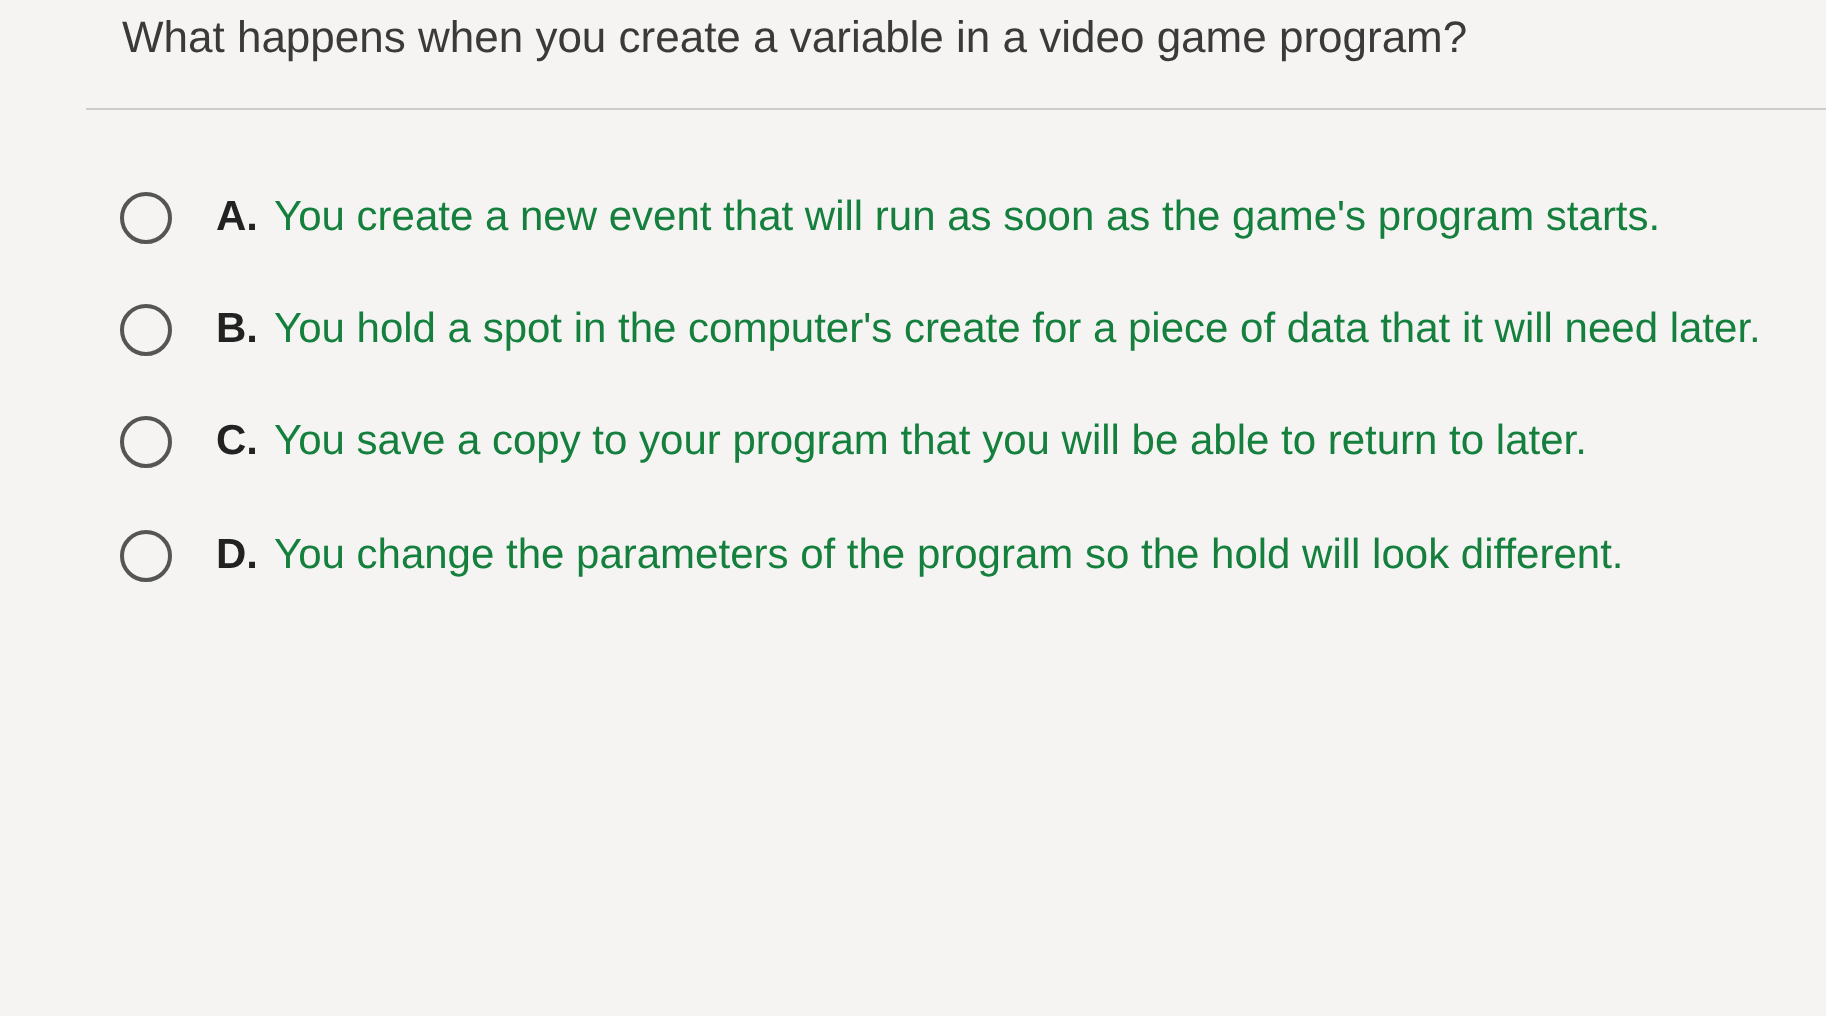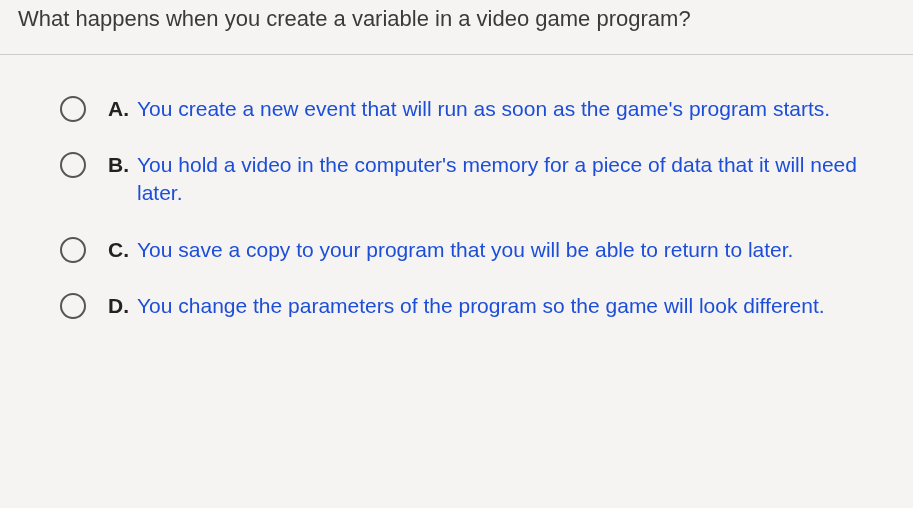--- a/index.html
+++ b/index.html
@@ -11,20 +11,21 @@
       font-family: Arial, Helvetica, sans-serif;
       background: #f5f4f2;
       width: 913px;
       height: 508px;
       overflow: hidden;
       color: #2a2a2a;
     }
     .question-header {
       padding: 0 18px 20px 18px;
       border-bottom: 1px solid #ccc;
+      margin-left: 43px;
     }
     .question-text {
       font-size: 22px;
       color: #3a3a3a;
       line-height: 1.35;
       padding-top: 4px;
     }
     .options {
       padding: 40px 30px 20px 60px;
     }
@@ -52,21 +53,21 @@
       color: #333;
     }
     .option-letter {
       font-weight: bold;
       margin-right: 8px;
       color: #222;
       flex: 0 0 auto;
     }
     .option-text {
       flex: 1;
-      color: #1d4ed8;
+      color: #15803d;
     }
   </style>
 </head>
 <body>
 
 <div class="question-header">
   <div class="question-text">What happens when you create a variable in a video game program?</div>
 </div>
 
 <div class="options">
@@ -76,33 +77,33 @@
     <div class="option-content">
       <span class="option-letter">A.</span>
       <span class="option-text">You create a new event that will run as soon as the game's program starts.</span>
     </div>
   </div>
 
   <div class="option">
     <div class="radio"></div>
     <div class="option-content">
       <span class="option-letter">B.</span>
-      <span class="option-text">You hold a video in the computer's memory for a piece of data that it will need later.</span>
+      <span class="option-text">You hold a spot in the computer's create for a piece of data that it will need later.</span>
     </div>
   </div>
 
   <div class="option">
     <div class="radio"></div>
     <div class="option-content">
       <span class="option-letter">C.</span>
       <span class="option-text">You save a copy to your program that you will be able to return to later.</span>
     </div>
   </div>
 
   <div class="option">
     <div class="radio"></div>
     <div class="option-content">
       <span class="option-letter">D.</span>
-      <span class="option-text">You change the parameters of the program so the game will look different.</span>
+      <span class="option-text">You change the parameters of the program so the hold will look different.</span>
     </div>
   </div>
 
 </div>
 
 </body></html>

